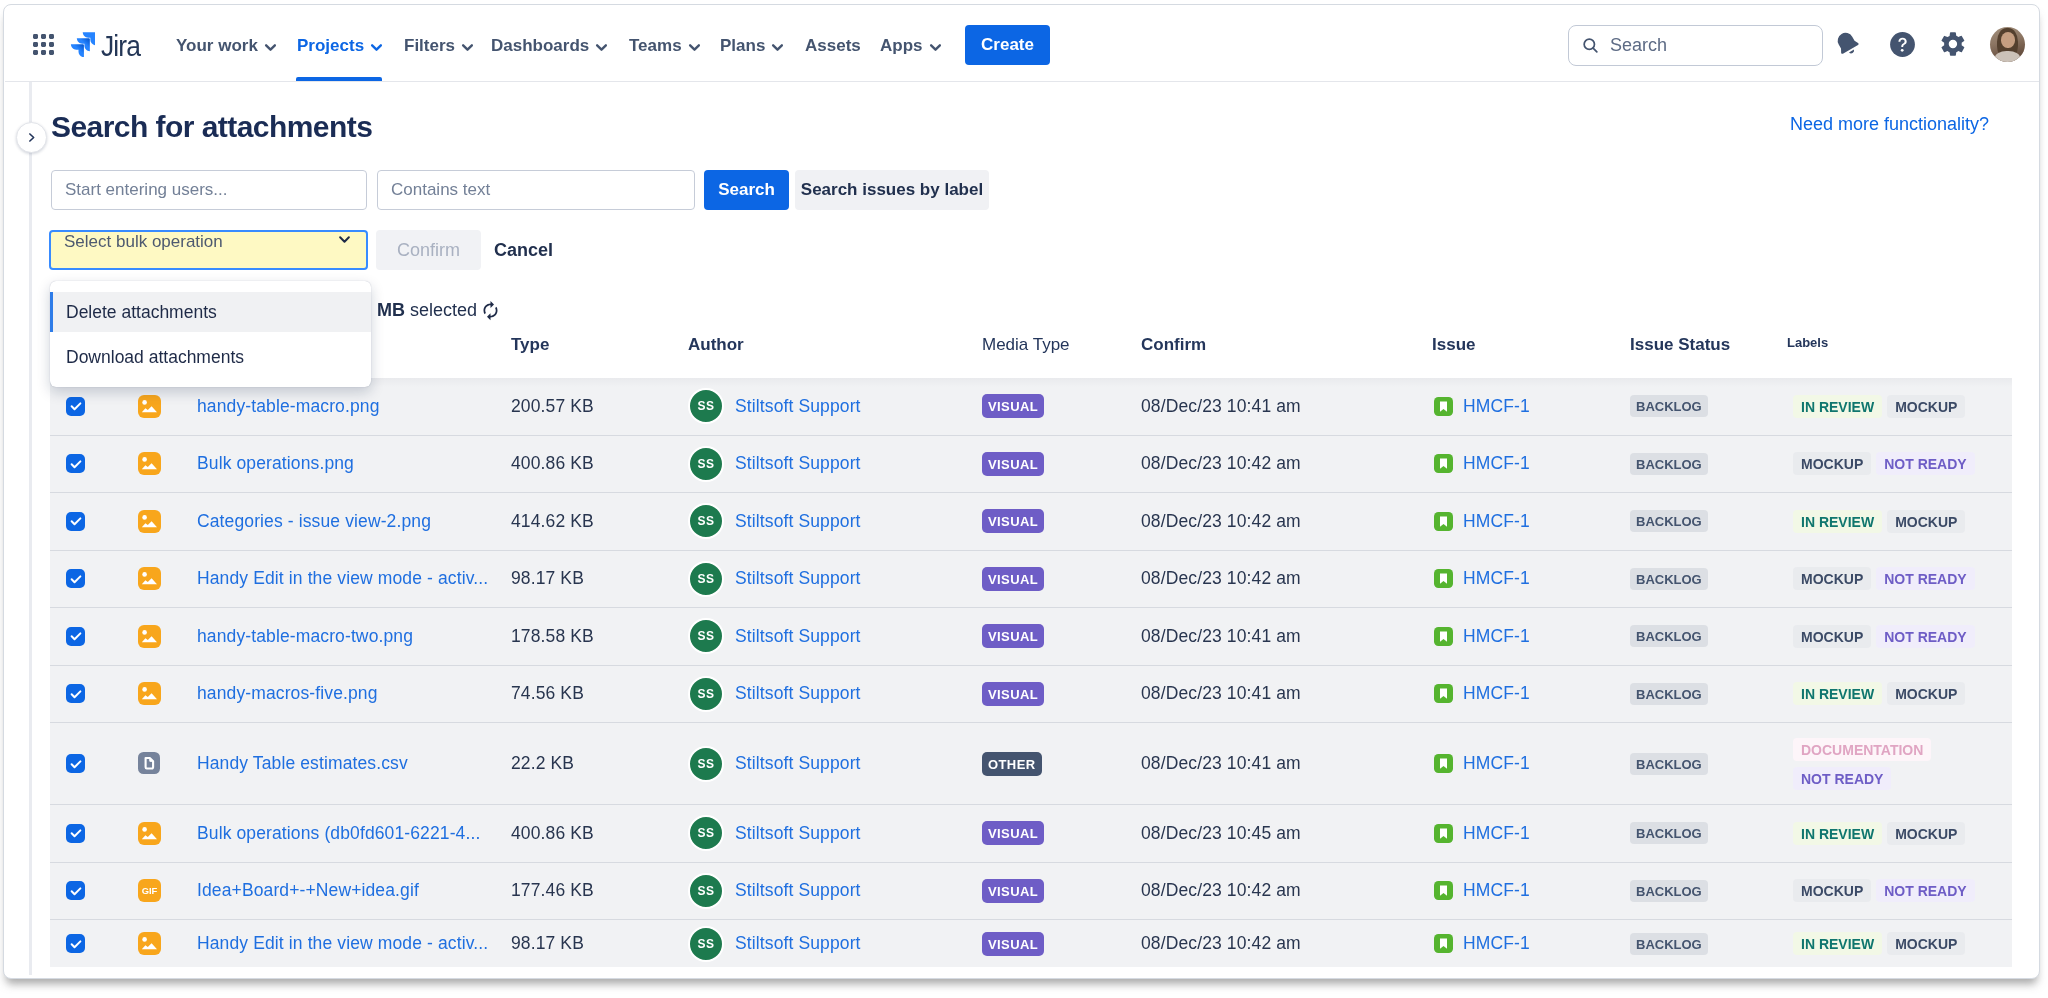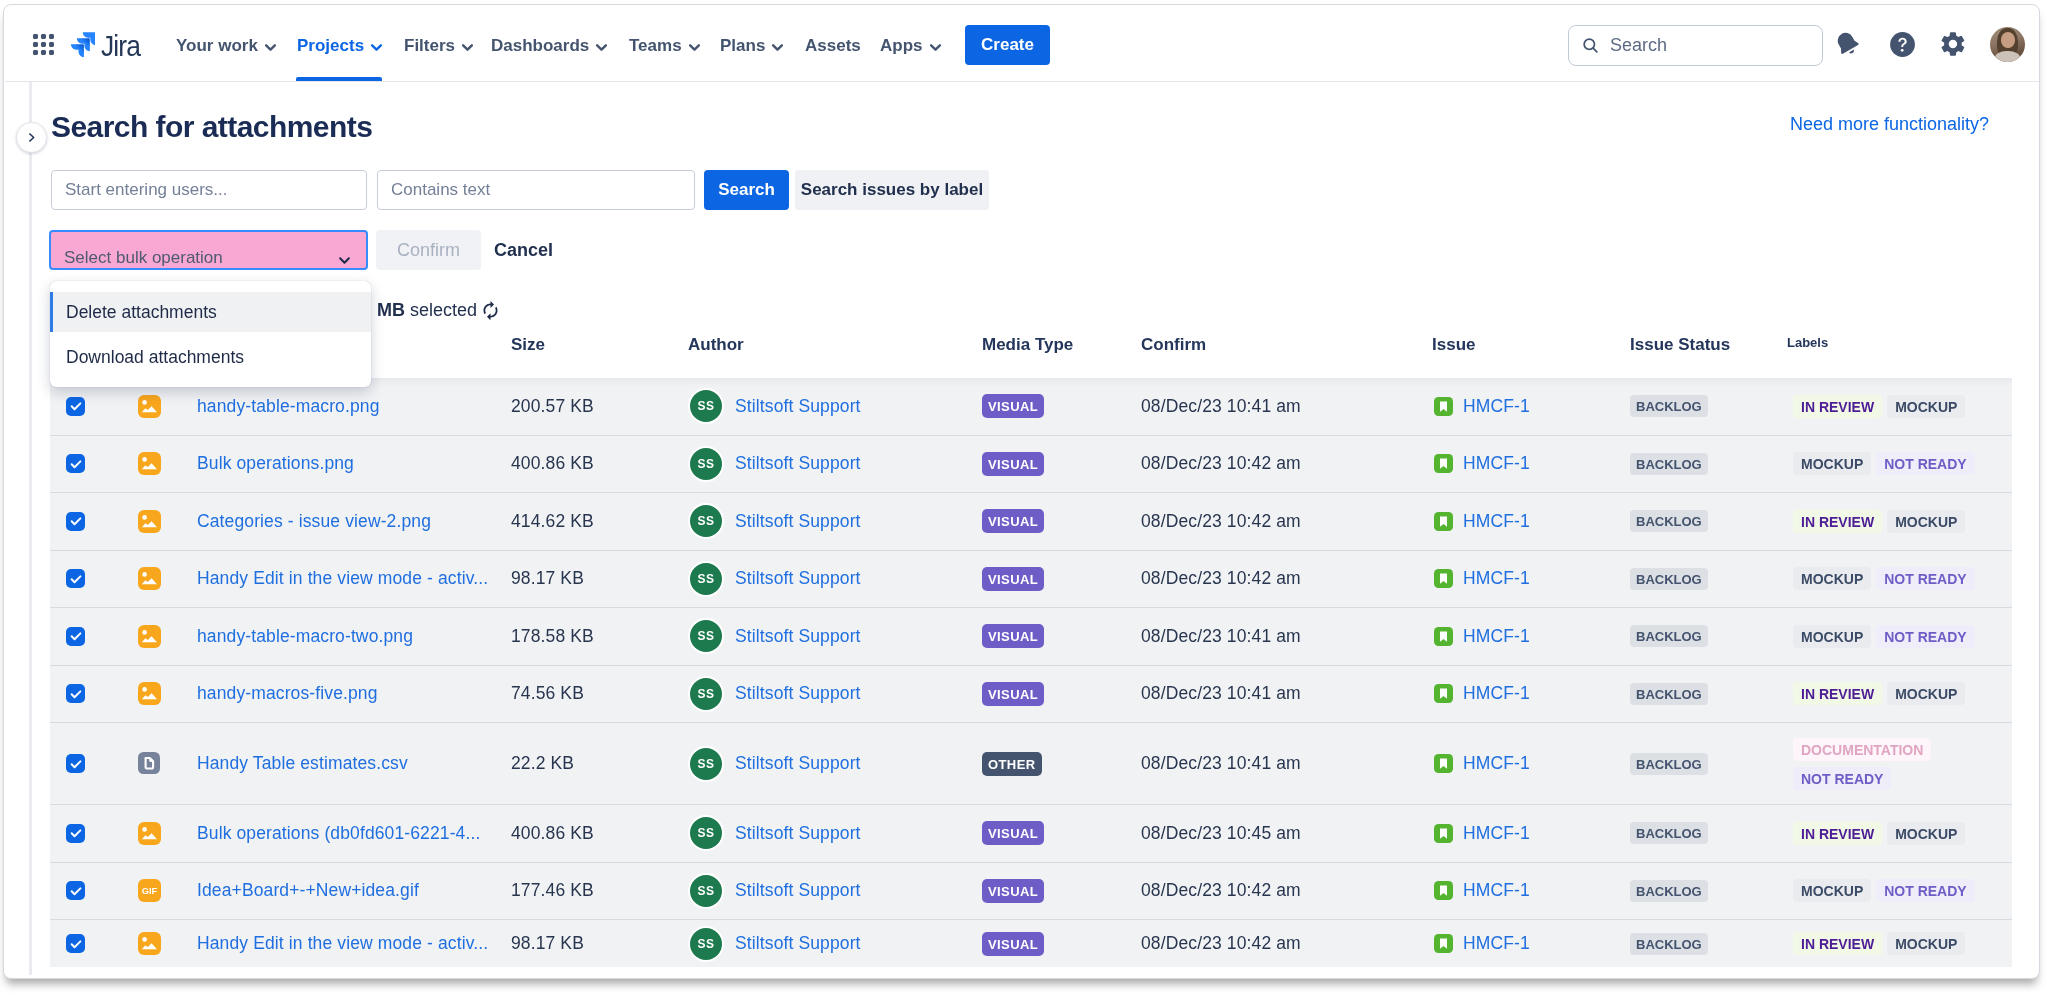--- a/index.html
+++ b/index.html
@@ -16,21 +16,21 @@
 .in { border:1px solid #c6ccd8; border-radius:4px; background:#fff; color:#738097;
   font-size:17px; display:flex; align-items:center; padding-left:13px; }
 .btn { border-radius:4px; display:flex; align-items:center; justify-content:center;
   font-size:17px; font-weight:700; }
 .row { position:absolute; left:49px; width:1962px; background:#f1f2f4; border-bottom:1px solid #d7dae0; }
 .cell { position:absolute; top:0; height:100%; display:flex; align-items:center; }
 .fname { color:#1f6fe0; font-size:17.5px; letter-spacing:.12px; }
 .sz,.dt { color:#28354f; font-size:17.5px; letter-spacing:.12px; }
 .badge { font-size:13px; font-weight:700; color:#fff; border-radius:5px; padding:5px 6px 4px; letter-spacing:.4px;}
 .lab { font-size:14px; font-weight:700; border-radius:4px; padding:4px 8px 3px; white-space:nowrap; }
-.l-inreview { color:#4c1d95; background:#f2f8e6; }
+.l-inreview { color:#0f766e; background:#f2f8e6; }
 .l-mockup { color:#3b4a66; background:#e9ebee; }
 .l-notready { color:#6e5dc6; background:#f0edfb; }
 .l-doc { color:#e0a5c3; background:#fdf5f9; }
 .ckb { position:absolute; left:16px; width:19px; height:19px; background:#0c66e4; border-radius:5px;
   top:50%; margin-top:-9.5px; display:flex; align-items:center; justify-content:center; }
 .fic { position:absolute; left:88px; top:50%; margin-top:-11.5px; }
 </style></head><body>
 <div id="card">
     <div id="wrap">
 
@@ -129,36 +129,36 @@
         </svg>
 </div>
 <div class="abs" style="left:50px;top:109px;font-size:30px;font-weight:700;color:#1a2c55;letter-spacing:-.55px">Search for attachments</div>
 <div class="abs link" style="left:1789px;top:113px;font-size:18px">Need more functionality?</div>
 
 <div class="in abs" style="left:376px;top:169px;width:318px;height:40px">Contains text</div>
 <div class="in abs" style="left:50px;top:169px;width:316px;height:40px">Start entering users...</div>
 <div class="btn abs" style="left:703px;top:169px;width:85px;height:40px;background:#0c66e4;color:#fff">Search</div>
 <div class="btn abs" style="left:794px;top:169px;width:194px;height:40px;background:#f0f1f4;color:#21304e">Search issues by label</div>
 
-<div class="abs" style="left:48px;top:229px;width:319px;height:40px;border:2px solid #388bff;border-radius:4px;background:#f9a8d4;display:flex;align-items:flex-end;justify-content:space-between;padding:0 14px 0 13px">
+<div class="abs" style="left:48px;top:229px;width:319px;height:40px;border:2px solid #388bff;border-radius:4px;background:#fef9c3;display:flex;align-items:flex-start;justify-content:space-between;padding:0 14px 0 13px">
   <span style="font-size:17px;color:#4e5a70">Select bulk operation</span>
   <svg width="15" height="15" viewBox="0 0 24 24">
           <path d="M5 8.5l7 7 7-7" stroke="#1e2a47" stroke-width="3.2" fill="none" stroke-linecap="round" stroke-linejoin="round"></path>
         </svg>
 </div>
 <div class="btn abs" style="left:375px;top:229px;width:105px;height:40px;background:#f1f2f5;color:#a9b1c1;font-weight:400;font-size:18px">Confirm</div>
 <div class="abs" style="left:493px;top:239px;font-size:18px;font-weight:700;color:#21304e">Cancel</div>
 
 <div class="abs" style="left:376px;top:299px;font-size:18px;color:#21304e"><b>MB</b> selected</div>
 <svg class="abs" style="left:479px;top:299px" width="21" height="21" viewBox="0 0 24 24">
   <path transform="scale(-1,1) translate(-24,0)" fill="#1e2a47" d="M12 4V1L8 5l4 4V6c3.3 0 6 2.7 6 6 0 1-.3 2-.7 2.8l1.5 1.5c.8-1.3 1.2-2.7 1.2-4.3 0-4.4-3.6-8-8-8zm0 14c-3.3 0-6-2.7-6-6 0-1 .3-2 .7-2.8L5.2 7.7C4.4 9 4 10.4 4 12c0 4.4 3.6 8 8 8v3l4-4-4-4v3z"></path>
 </svg>
-<div class="abs" style="left:510px;top:334px;font-size:17px;font-weight:700;color:#24365b">Size</div>
+<div class="abs" style="left:510px;top:334px;font-size:17px;font-weight:700;color:#24365b">Type</div>
 <div class="abs" style="left:687px;top:334px;font-size:17px;font-weight:700;color:#24365b">Author</div>
-<div class="abs" style="left:981px;top:334px;font-size:17px;font-weight:700;color:#24365b">Media Type</div>
+<div class="abs" style="left:981px;top:334px;font-size:17px;font-weight:400;color:#24365b">Media Type</div>
 <div class="abs" style="left:1140px;top:334px;font-size:17px;font-weight:700;color:#24365b">Confirm</div>
 <div class="abs" style="left:1431px;top:334px;font-size:17px;font-weight:700;color:#24365b">Issue</div>
 <div class="abs" style="left:1629px;top:334px;font-size:17px;font-weight:700;color:#24365b">Issue Status</div>
 <div class="abs" style="left:1786px;top:334px;font-size:13px;font-weight:700;color:#24365b">Labels</div>
 <div class="row" style="top:377.0px;height:57.5px;background:linear-gradient(180deg,#e9eaed 0,#f1f2f4 9px);">
   <div class="ckb">
           <svg width="14" height="14" viewBox="0 0 24 24">
             <path d="M4.5 12.5l5 5 10-10" stroke="#fff" stroke-width="3.4" fill="none" stroke-linecap="round" stroke-linejoin="round"></path>
           </svg>
         </div>

